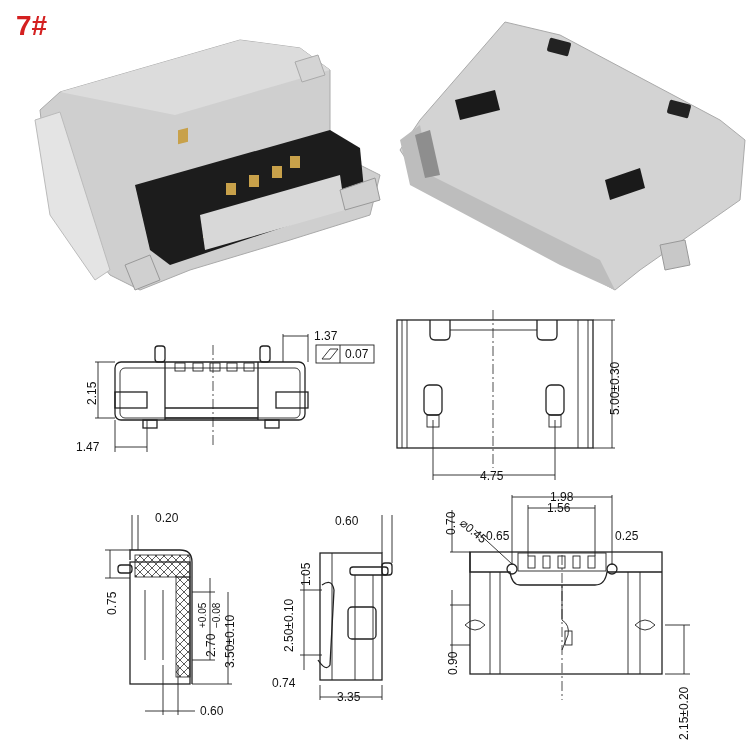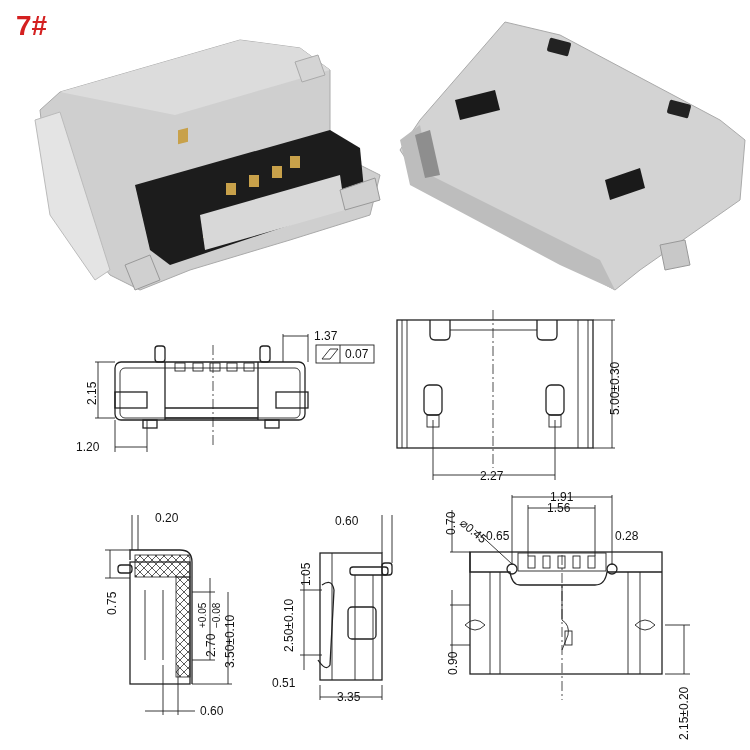--- a/index.html
+++ b/index.html
@@ -191,39 +191,39 @@
   <defs>
     <pattern id="hatch" width="8" height="8" patternUnits="userSpaceOnUse">
       <path d="M0,0 L8,8 M8,0 L0,8" stroke="#333" stroke-width="0.8"></path>
     </pattern>
   </defs>
 </svg>
 
 <span class="label" style="left:314px;top:330px">1.37</span>
 <span class="label" style="left:345px;top:348px">0.07</span>
 <span class="vlabel" style="left:86px;top:405px">2.15</span>
-<span class="label" style="left:76px;top:441px">1.20</span>
-
-<span class="label" style="left:480px;top:470px">2.27</span>
+<span class="label" style="left:76px;top:441px">1.47</span>
+
+<span class="label" style="left:480px;top:470px">4.75</span>
 <span class="vlabel" style="left:609px;top:415px">5.00±0.30</span>
 
 <span class="label" style="left:155px;top:512px">0.20</span>
 <span class="vlabel" style="left:106px;top:615px">0.75</span>
 <span class="vlabel" style="left:205px;top:657px">2.70</span>
 <span class="vlabel" style="left:198px;top:628px;font-size:10px">+0.05</span>
 <span class="vlabel" style="left:212px;top:628px;font-size:10px">−0.08</span>
 <span class="vlabel" style="left:224px;top:668px">3.50±0.10</span>
 <span class="label" style="left:200px;top:705px">0.60</span>
 
 <span class="label" style="left:335px;top:515px">0.60</span>
 <span class="vlabel" style="left:300px;top:586px">1.05</span>
 <span class="vlabel" style="left:283px;top:652px">2.50±0.10</span>
-<span class="label" style="left:272px;top:677px">0.51</span>
+<span class="label" style="left:272px;top:677px">0.74</span>
 <span class="label" style="left:337px;top:691px">3.35</span>
 
-<span class="label" style="left:550px;top:491px">1.91</span>
+<span class="label" style="left:550px;top:491px">1.98</span>
 <span class="label" style="left:547px;top:502px">1.56</span>
 <span class="label" style="left:458px;top:525px;transform:rotate(40deg)">⌀0.45</span>
 <span class="label" style="left:486px;top:530px">0.65</span>
-<span class="label" style="left:615px;top:530px">0.28</span>
+<span class="label" style="left:615px;top:530px">0.25</span>
 <span class="vlabel" style="left:445px;top:535px">0.70</span>
 <span class="vlabel" style="left:447px;top:675px">0.90</span>
 <span class="vlabel" style="left:678px;top:740px">2.15±0.20</span>
 
 </body></html>

